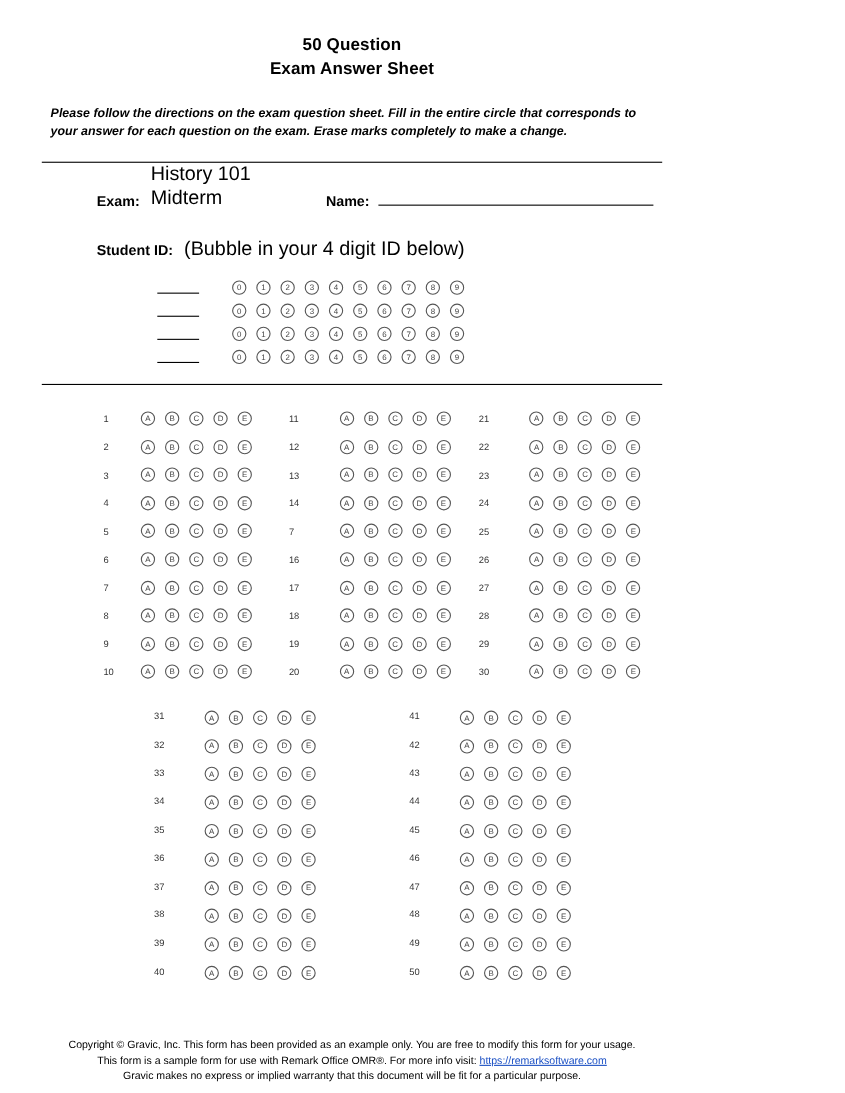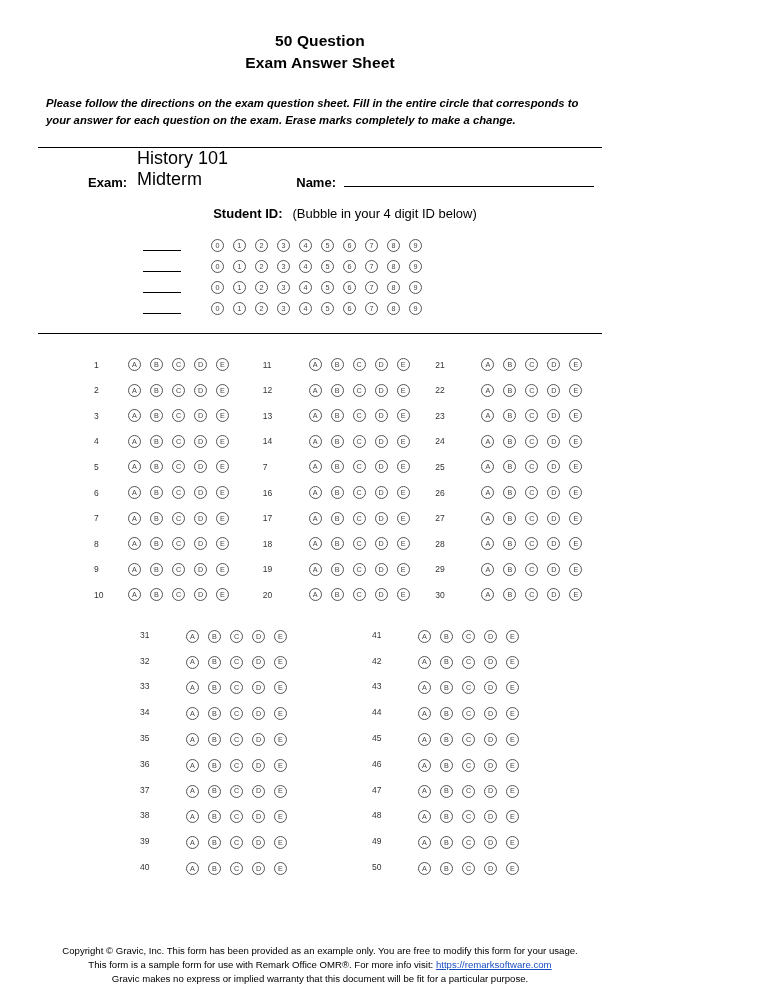--- a/index.html
+++ b/index.html
@@ -74,26 +74,25 @@
     width: 250px;
     border-bottom: 1px solid #000;
     margin-left: 8px;
     height: 13px;
   }
 
   
   .sid-row {
     display: flex;
     align-items: baseline;
-    margin-top: 16px;
+    margin-top: 26px;
     padding-left: 50px;
     font-size: 13px;
-    justify-content: center;
-  }
-  .sid-note { margin-left: 10px; font-size: 13px; }
+  }
+  .sid-note { margin-left: 10px; font-size: 18px; }
 
   .sid-grid {
     margin-top: 14px;
     padding-left: 105px;
   }
   .sid-line {
     display: flex;
     align-items: center;
     height: 21px;
   }

